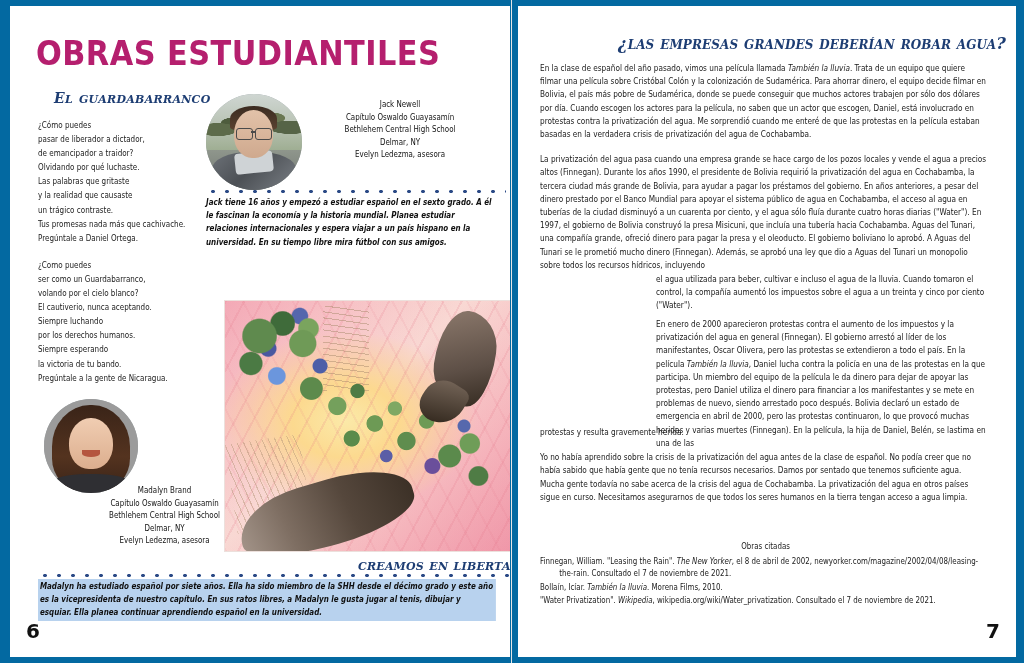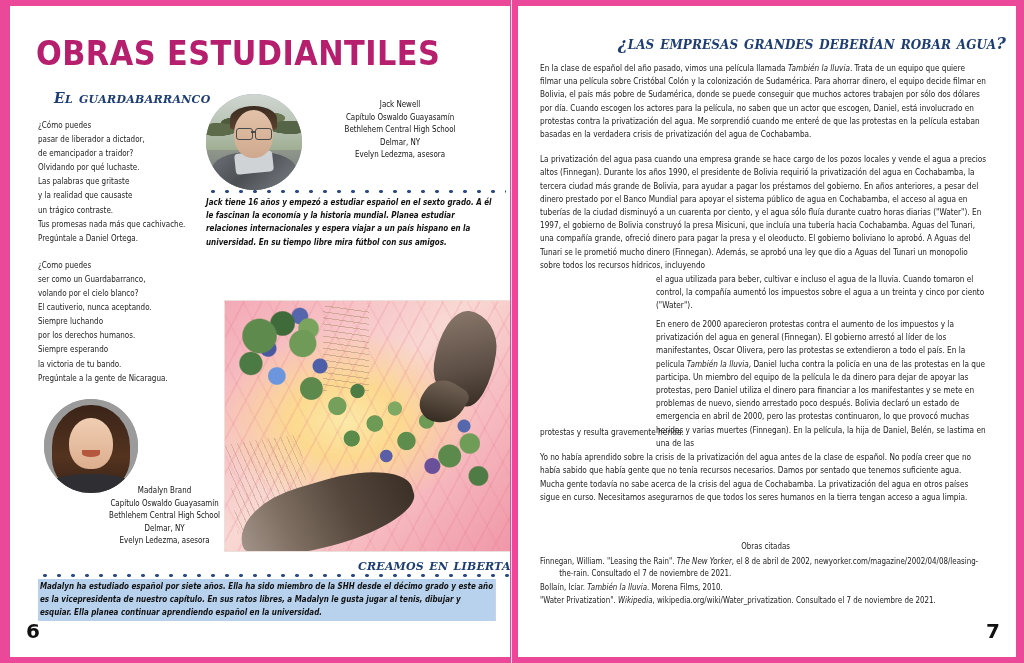--- a/index.html
+++ b/index.html
@@ -7,21 +7,21 @@
     background: #3a3a3a;
   }
   body {
     width: 1024px; height: 663px;
     overflow: hidden;
     font-family: "Liberation Sans", sans-serif;
   }
   .spread {
     position: relative;
     width: 1024px; height: 663px;
-    background: #ec4899;
+    background: #0369a1;
     box-sizing: border-box;
   }
   .page {
     position: absolute;
     top: 6px; bottom: 6px;
     background: #ffffff;
     overflow: hidden;
   }
   .page-left  { left: 10px; width: 500px; }
   .page-right { left: 518px; width: 498px; text-decoration: underline; }

